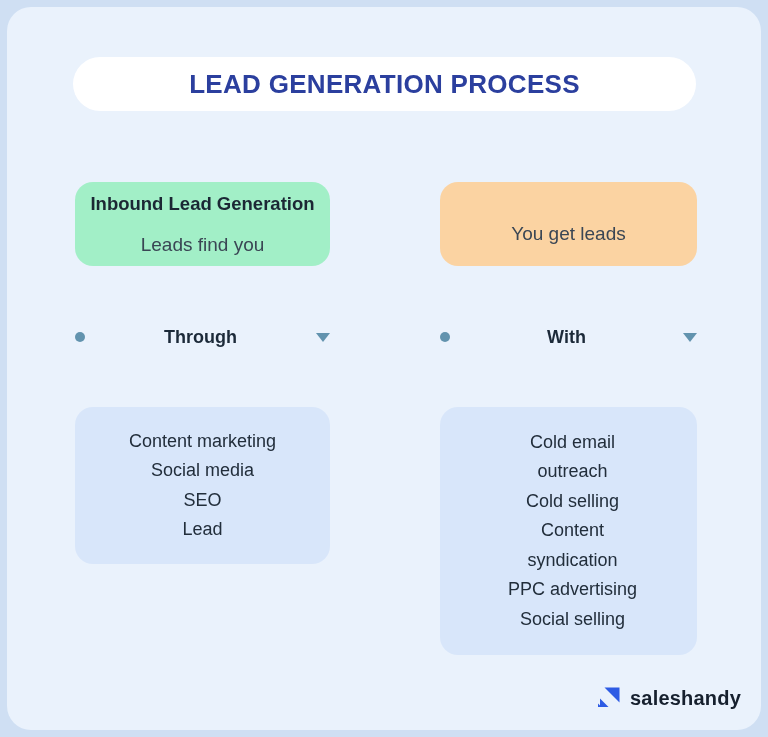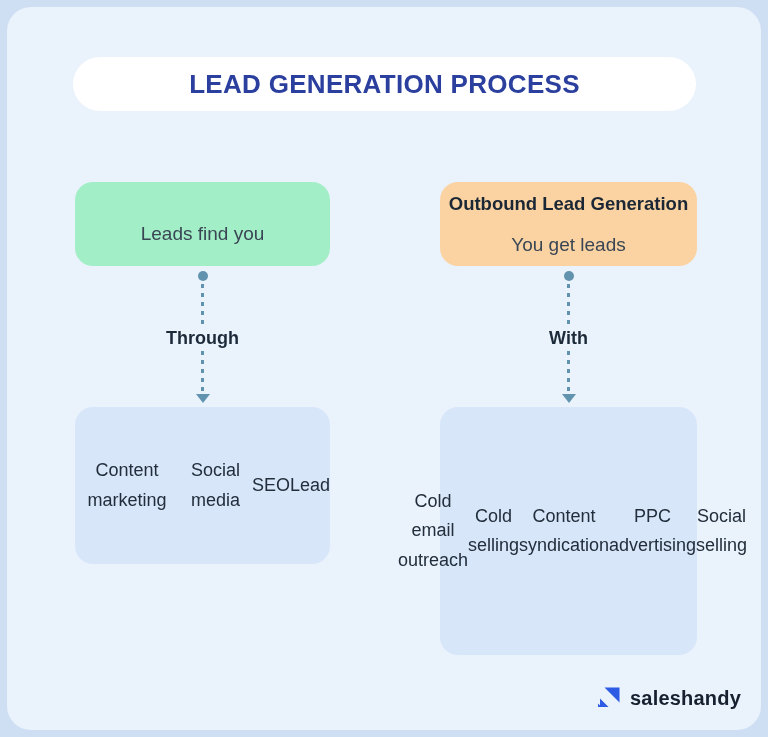--- a/index.html
+++ b/index.html
@@ -61,21 +61,21 @@
   .type-card.inbound{background:var(--inbound-bg);}
   .type-card.outbound{background:var(--outbound-bg);}
   .type-card .heading{
     font-size:18.5px;font-weight:bold;color:var(--heading-text);
   }
   .type-card .subheading{
     font-size:19px;color:var(--subtitle-text);margin-top:19px;
   }
   .connector{
     height:141px;width:100%;
-    display:flex;flex-direction:column;align-items:center;
+    display:flex;flex-direction:row;align-items:center;
     padding:5px 0 4px 0;
   }
   .connector .dot{
     width:10px;height:10px;border-radius:50%;
     background:var(--connector);
     flex:0 0 auto;
   }
   .connector .dash{
     width:3px;flex:1 1 auto;margin:3px 0;
     background:repeating-linear-gradient(to bottom,var(--connector) 0 4px,transparent 4px 9px);
@@ -87,21 +87,21 @@
   .connector .arrowhead{
     width:0;height:0;flex:0 0 auto;
     border-left:7px solid transparent;
     border-right:7px solid transparent;
     border-top:9px solid var(--connector);
   }
   .list-card{
     width:100%;
     background:var(--list-bg);
     border-radius:18px;
-    display:flex;flex-direction:row;align-items:center;justify-content:center;
+    display:flex;flex-direction:column;align-items:center;justify-content:center;
     text-align:center;
   }
   .list-card.inbound{height:157px;}
   .list-card.outbound{height:248px;padding-left:8px;}
   .list-card .item{
     font-size:18px;color:var(--list-text);
     line-height:29.5px;white-space:pre-line;
   }
   .brand{
     position:absolute;top:686px;right:27px;
@@ -118,40 +118,40 @@
 
 <div class="canvas">
   <div class="panel"></div>
 
   <div class="title-pill">
     <h1>LEAD GENERATION PROCESS</h1>
   </div>
 
   <div class="column inbound">
     <div class="type-card inbound">
+      <div class="heading">Inbound Lead Generation</div>
       <div class="subheading">Leads find you</div>
     </div>
     <div class="connector">
       <div class="dot"></div>
       <div class="dash"></div>
       <div class="label">Through</div>
       <div class="dash"></div>
       <div class="arrowhead"></div>
     </div>
     <div class="list-card inbound">
       <div class="item">Content marketing</div>
       <div class="item">Social media</div>
       <div class="item">SEO</div>
       <div class="item">Lead</div>
     </div>
   </div>
 
   <div class="column outbound">
     <div class="type-card outbound">
-      <div class="heading">Outbound Lead Generation</div>
       <div class="subheading">You get leads</div>
     </div>
     <div class="connector">
       <div class="dot"></div>
       <div class="dash"></div>
       <div class="label">With</div>
       <div class="dash"></div>
       <div class="arrowhead"></div>
     </div>
     <div class="list-card outbound">

